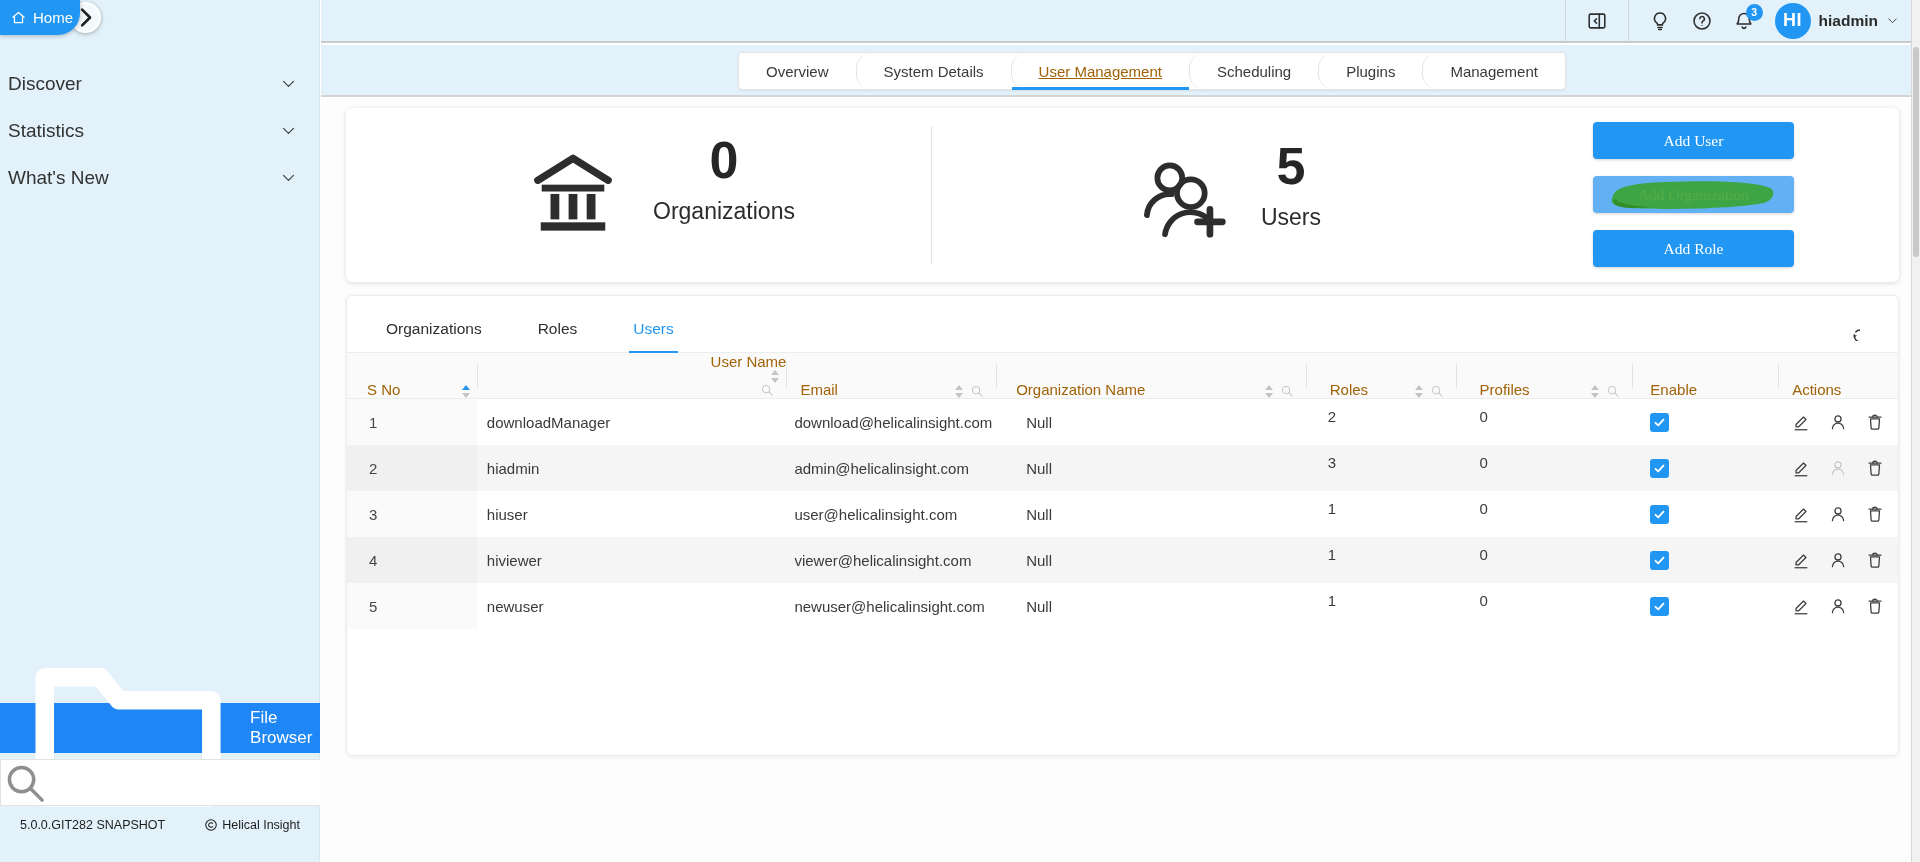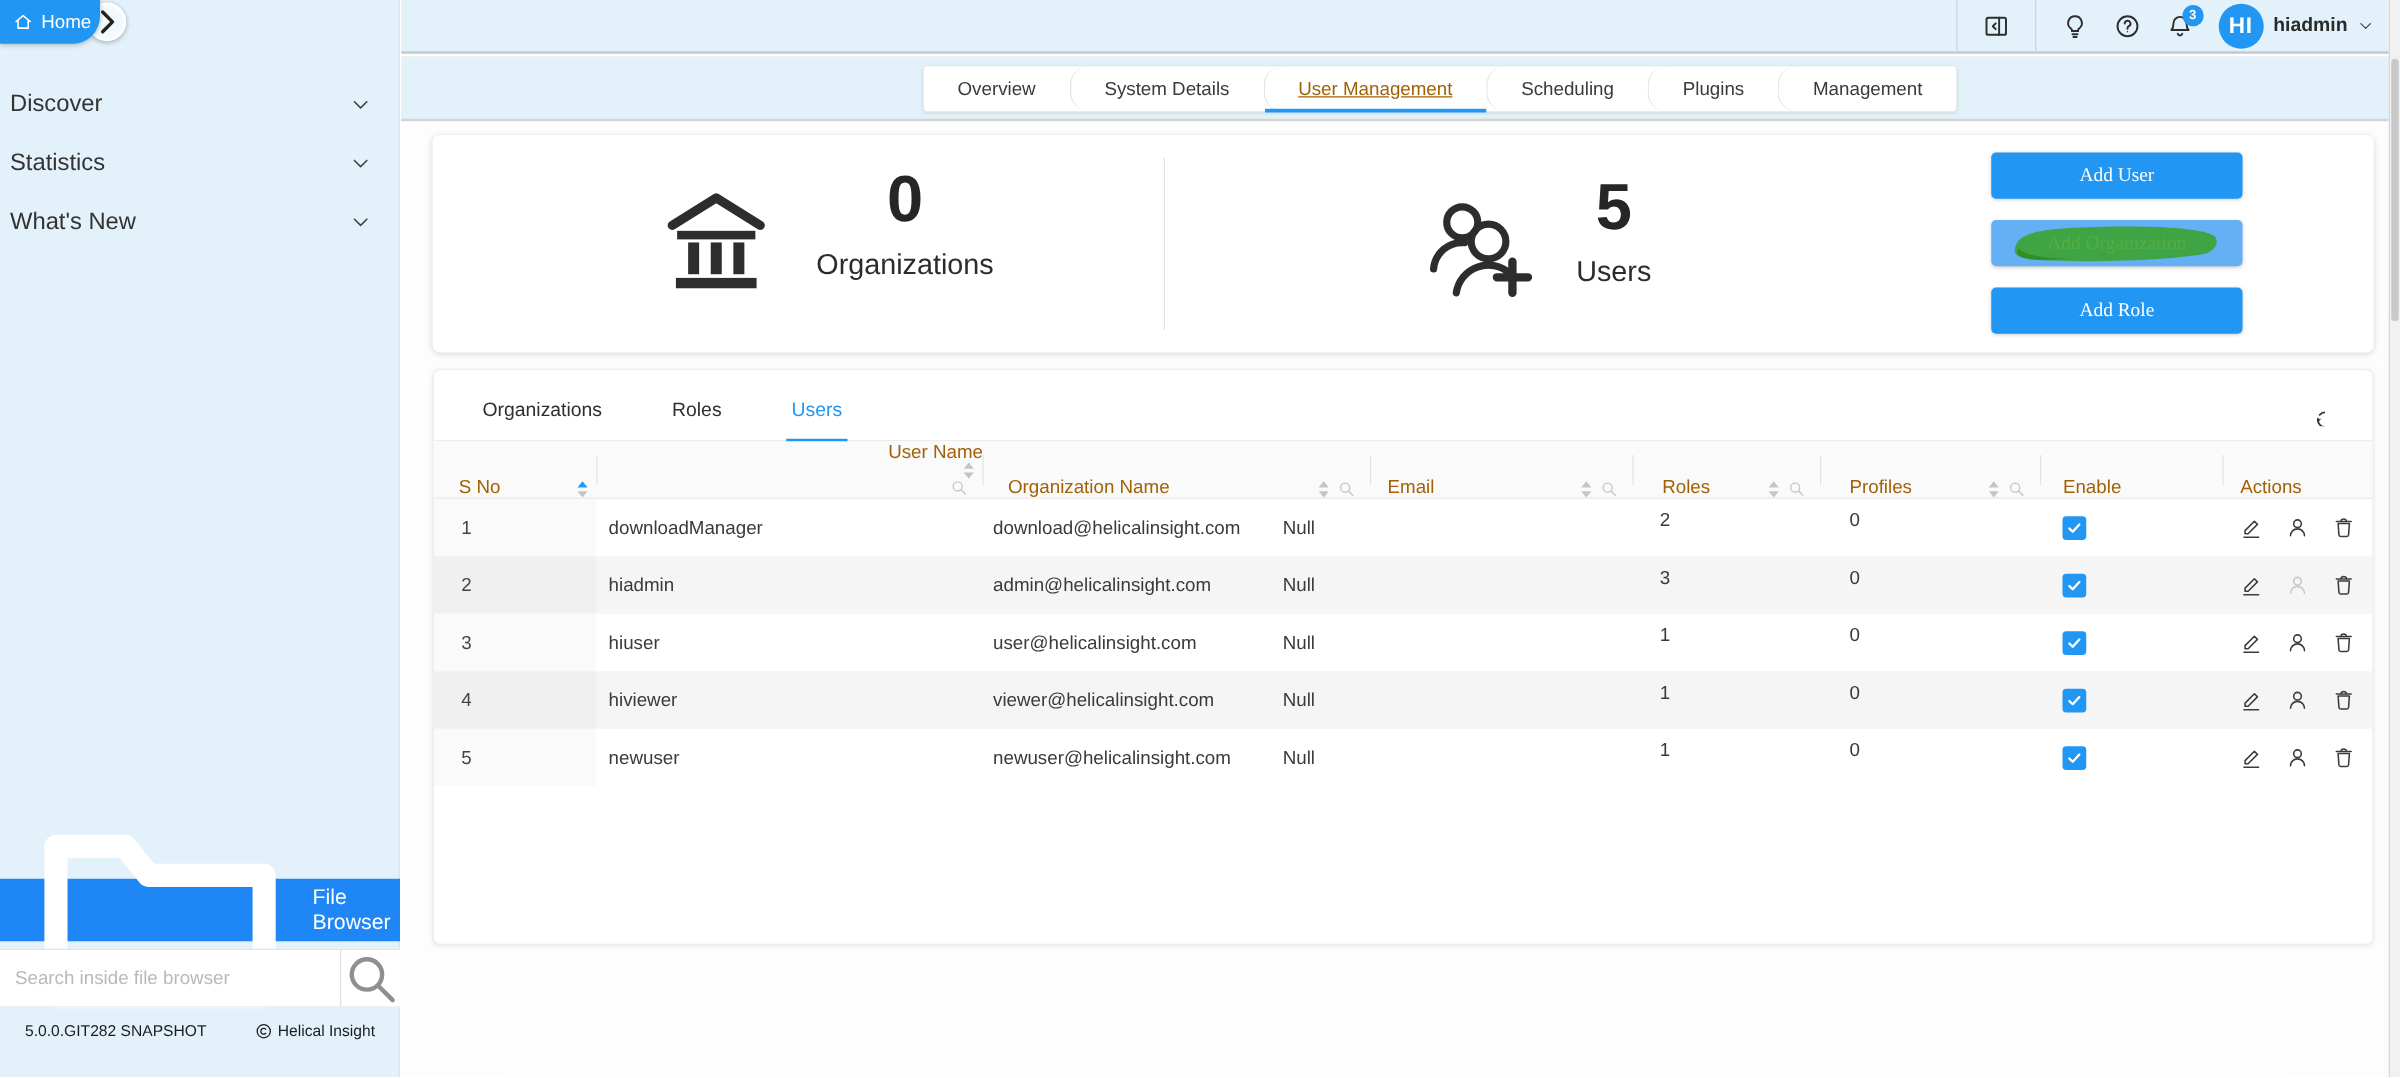--- a/index.html
+++ b/index.html
@@ -156,21 +156,20 @@
 
     <div class="fb-btn">
       <span style="display:flex">
           <svg viewBox="0 0 24 24" fill="none" stroke="currentColor" stroke-width="2" stroke-linejoin="round" style="width: 100%; height: 100%;">
             <path d="M3 6.5h6l2 2.5h10v10.5H3z"></path>
           </svg>
         </span>
       <span>File Browser</span>
     </div>
     <div class="search-row">
-      <input type="text" placeholder="Search inside file browser" style="">
       <div class="search-btn">
         <span style="display:flex">
             <svg viewBox="0 0 24 24" fill="none" stroke="currentColor" stroke-width="1.8" stroke-linecap="round" style="width: 100%; height: 100%;">
               <circle cx="10.5" cy="10.5" r="6.2"></circle>
               <line x1="15.2" y1="15.2" x2="21" y2="21"></line>
             </svg>
           </span>
       </div>
     </div>
     <div class="version-row">
@@ -326,72 +325,72 @@
               <span class="tri up"></span>
               <span class="tri down"></span>
             </span>
             <span class="mag">
               <svg viewBox="0 0 24 24" fill="none" stroke="currentColor" stroke-width="1.8" stroke-linecap="round">
                 <circle cx="10.5" cy="10.5" r="6.2"></circle>
                 <line x1="15.2" y1="15.2" x2="21" y2="21"></line>
               </svg>
             </span>
           </div>
+          <div class="th" style="width: 210px; padding-left: 14px;">
+            <span>Email</span>
+            <span class="sortctl">
+              <span class="tri up"></span>
+              <span class="tri down"></span>
+            </span>
+            <span class="mag">
+              <svg viewBox="0 0 24 24" fill="none" stroke="currentColor" stroke-width="1.8" stroke-linecap="round">
+                <circle cx="10.5" cy="10.5" r="6.2"></circle>
+                <line x1="15.2" y1="15.2" x2="21" y2="21"></line>
+              </svg>
+            </span>
+          </div>
           <div class="th" style="width: 310px; padding-left: 20px;">
             <span>Organization Name</span>
             <span class="sortctl">
               <span class="tri up"></span>
               <span class="tri down"></span>
             </span>
             <span class="mag">
               <svg viewBox="0 0 24 24" fill="none" stroke="currentColor" stroke-width="1.8" stroke-linecap="round">
                 <circle cx="10.5" cy="10.5" r="6.2"></circle>
                 <line x1="15.2" y1="15.2" x2="21" y2="21"></line>
               </svg>
             </span>
           </div>
-          <div class="th" style="width: 210px; padding-left: 14px;">
-            <span>Email</span>
+          <div class="th" style="width: 150px; padding-left: 24px;">
+            <span>Roles</span>
             <span class="sortctl">
               <span class="tri up"></span>
               <span class="tri down"></span>
             </span>
             <span class="mag">
               <svg viewBox="0 0 24 24" fill="none" stroke="currentColor" stroke-width="1.8" stroke-linecap="round">
                 <circle cx="10.5" cy="10.5" r="6.2"></circle>
                 <line x1="15.2" y1="15.2" x2="21" y2="21"></line>
               </svg>
             </span>
           </div>
-          <div class="th" style="width: 150px; padding-left: 24px;">
-            <span>Roles</span>
+          <div class="th" style="width: 177px; padding-left: 24px;">
+            <span>Profiles</span>
             <span class="sortctl">
               <span class="tri up"></span>
               <span class="tri down"></span>
             </span>
             <span class="mag">
               <svg viewBox="0 0 24 24" fill="none" stroke="currentColor" stroke-width="1.8" stroke-linecap="round">
                 <circle cx="10.5" cy="10.5" r="6.2"></circle>
                 <line x1="15.2" y1="15.2" x2="21" y2="21"></line>
               </svg>
             </span>
           </div>
-          <div class="th" style="width: 177px; padding-left: 24px;">
-            <span>Profiles</span>
-            <span class="sortctl">
-              <span class="tri up"></span>
-              <span class="tri down"></span>
-            </span>
-            <span class="mag">
-              <svg viewBox="0 0 24 24" fill="none" stroke="currentColor" stroke-width="1.8" stroke-linecap="round">
-                <circle cx="10.5" cy="10.5" r="6.2"></circle>
-                <line x1="15.2" y1="15.2" x2="21" y2="21"></line>
-              </svg>
-            </span>
-          </div>
           <div class="th" style="width: 146px; padding-left: 18px;">
             <span>Enable</span>
           </div>
           <div class="th" style="width: 120px; padding-left: 14px;">
             <span>Actions</span>
           </div>
         </div>
       <div id="tbody">
           <div class="tr">
             <div class="td sno" style="width: 130px; padding-left: 22px;">

